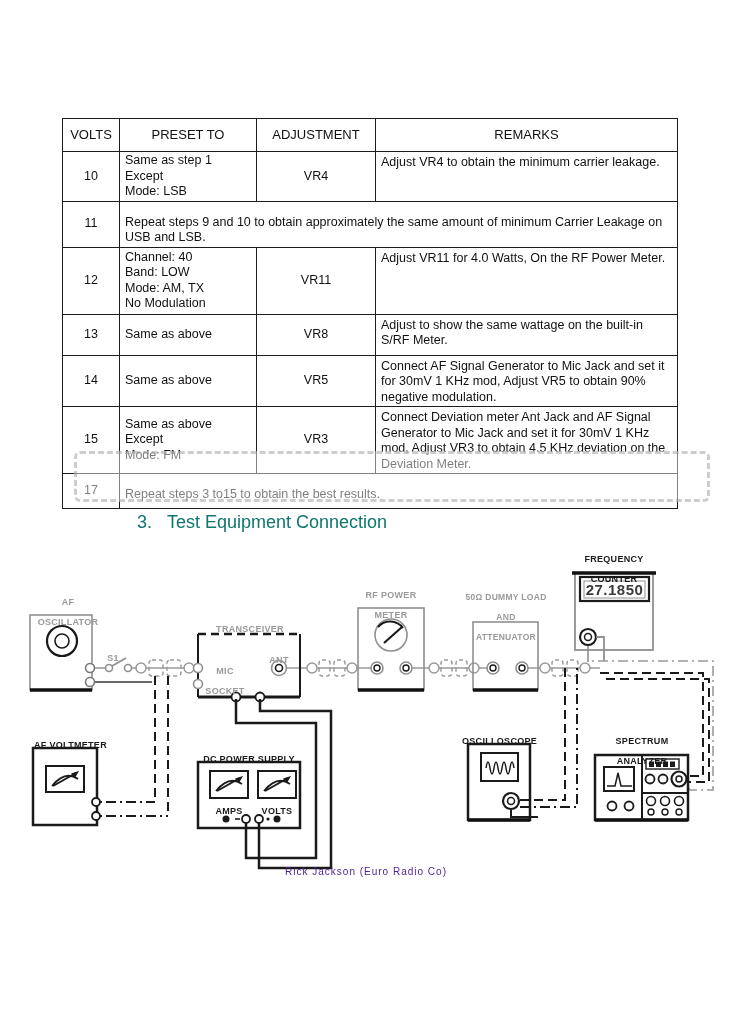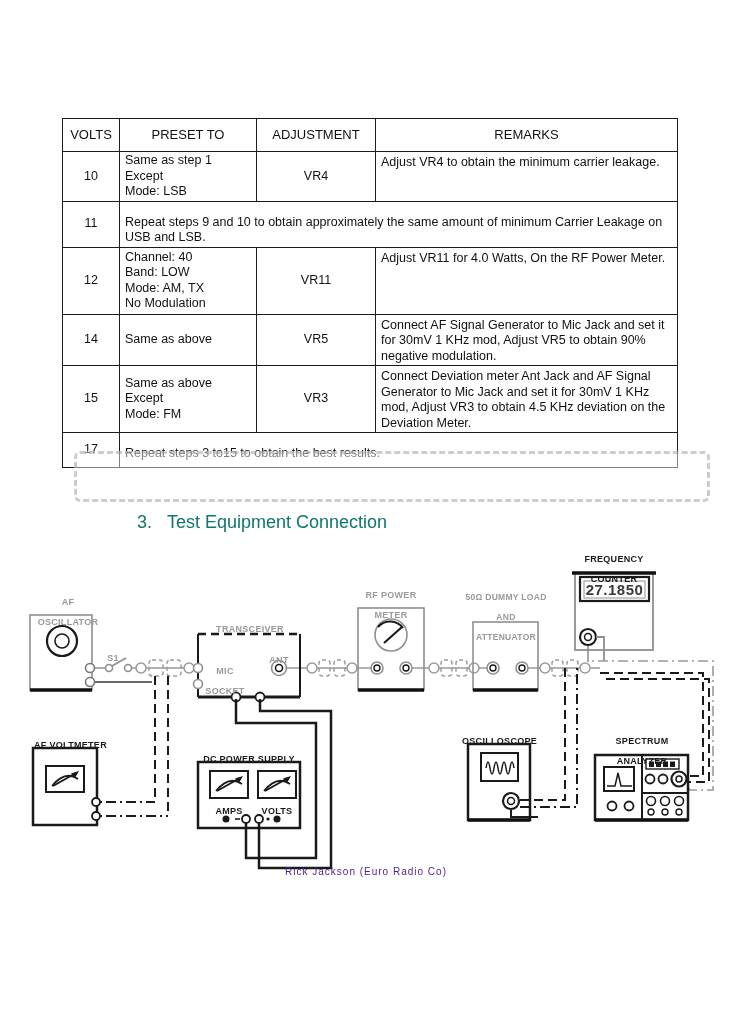--- a/index.html
+++ b/index.html
@@ -70,20 +70,26 @@
     </tr>
     <tr class="h-r12">
       <td class="step">12</td>
       <td class="preset">Channel: 40
 Band: LOW
 Mode: AM, TX
 No Modulation</td>
       <td class="adj">VR11</td>
       <td class="rem">Adjust VR11 for 4.0 Watts, On the RF Power Meter.</td>
     </tr>
+    <tr class="h-r13">
+      <td class="step">13</td>
+      <td class="preset">Same as above</td>
+      <td class="adj">VR8</td>
+      <td class="rem">Adjust to show the same wattage on the built-in S/RF Meter.</td>
+    </tr>
     <tr class="h-r14">
       <td class="step">14</td>
       <td class="preset">Same as above</td>
       <td class="adj">VR5</td>
       <td class="rem">Connect AF Signal Generator to Mic Jack and set it for 30mV 1 KHz mod, Adjust VR5 to obtain 90% negative modulation.</td>
     </tr>
     <tr class="h-r15">
       <td class="step">15</td>
       <td class="preset">Same as above
 Except

